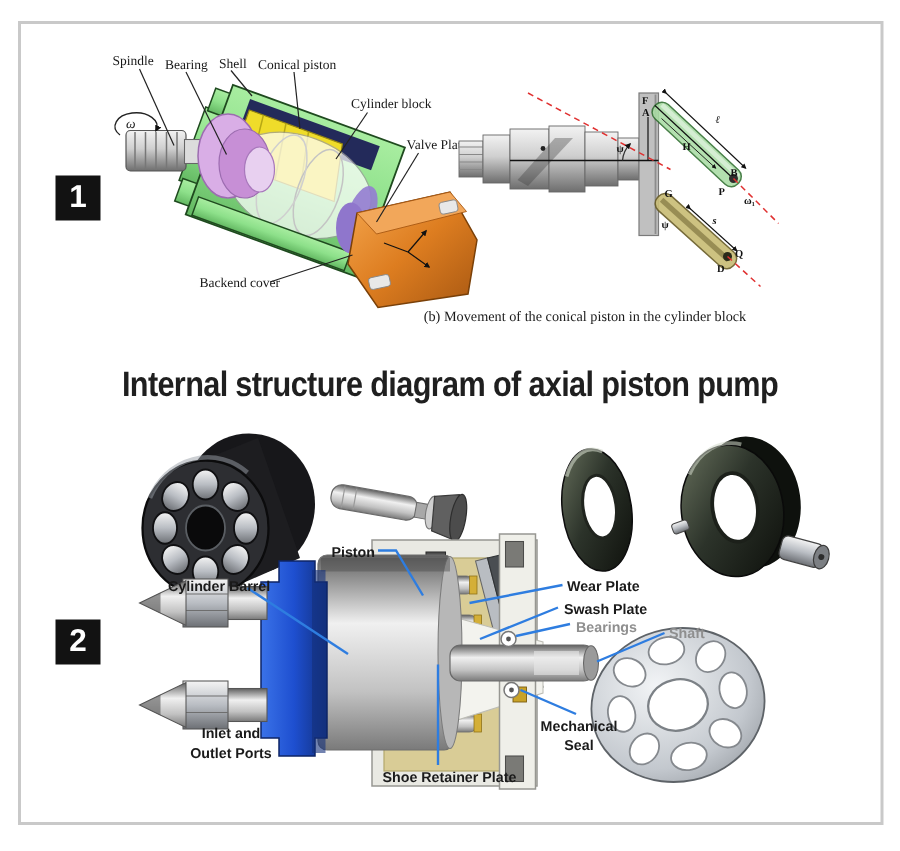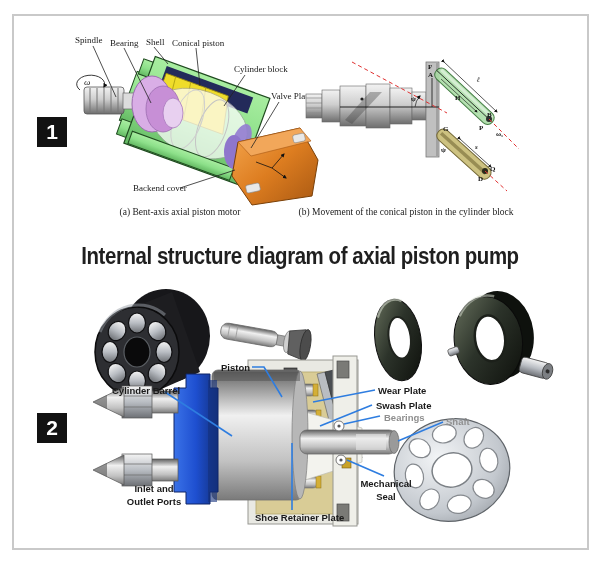--- a/index.html
+++ b/index.html
@@ -8,21 +8,21 @@
   #frame{position:absolute;left:12px;top:14px;width:573px;height:532px;
          border:2px solid #c9c9c9;background:#fff;}
   .badge{position:absolute;width:30px;height:30px;background:#121212;color:#fff;
          display:flex;align-items:center;justify-content:center;
          font-family:"Liberation Sans",sans-serif;font-weight:bold;font-size:21px;}
   #badge1{left:37px;top:117px;}
   #badge2{left:37px;top:413px;}
   .caption{position:absolute;font-family:"Liberation Serif",serif;font-size:9.5px;color:#1a1a1a;
            text-align:center;}
   #caption-a{left:100px;top:207px;width:160px;}
-  #caption-b{left:281px;top:207px;width:250px;}
+  #caption-b{left:265px;top:207px;width:250px;}
   #main-title{position:absolute;left:0;top:243px;width:600px;text-align:center;
               font-family:"Liberation Sans",sans-serif;font-weight:bold;font-size:23.5px;
               color:#1f1f1f;letter-spacing:-0.5px;transform:scaleX(0.87);transform-origin:center;}
   svg{position:absolute;left:0;}
   #fig1{top:0;}
   #fig2{top:270px;}
   .lblserif{font-family:"Liberation Serif",serif;font-size:9px;fill:#1a1a1a;}
   .tiny{font-family:"Liberation Serif",serif;font-size:7px;font-weight:bold;fill:#111;}
   .lblsans{font-family:"Liberation Sans",sans-serif;font-size:9.5px;font-weight:bold;fill:#1a1a1a;}
   .lblgray{fill:#8f8f8f;}
@@ -182,21 +182,20 @@
       <text class="tiny" x="475" y="149" font-style="italic">s</text>
       <text class="tiny" x="443" y="131">G</text>
       <text class="tiny" x="441" y="152" fill="#555">ψ</text>
       <text class="tiny" x="490" y="171">Q</text>
       <text class="tiny" x="478" y="181">D</text>
       <text class="tiny" x="428" y="69" text-anchor="start">F</text>
       <text class="tiny" x="428" y="77" text-anchor="start">A</text>
     </g>
   </svg>
 
-  <div class="caption" id="caption-a">(a) Bent-axis axial piston motor</div>
   <div class="caption" id="caption-b">(b) Movement of the conical piston in the cylinder block</div>
 
   <div id="main-title">Internal structure diagram of axial piston pump</div>
 
   <svg id="fig2" width="600" height="290" viewBox="0 270 600 290">
     <defs>
       <linearGradient id="metalV2" x1="0" y1="0" x2="0" y2="1">
         <stop offset="0" stop-color="#5f5f5f"></stop>
           <stop offset="0.35" stop-color="#f0f0f0"></stop>
         <stop offset="0.7" stop-color="#c2c2c2"></stop>

